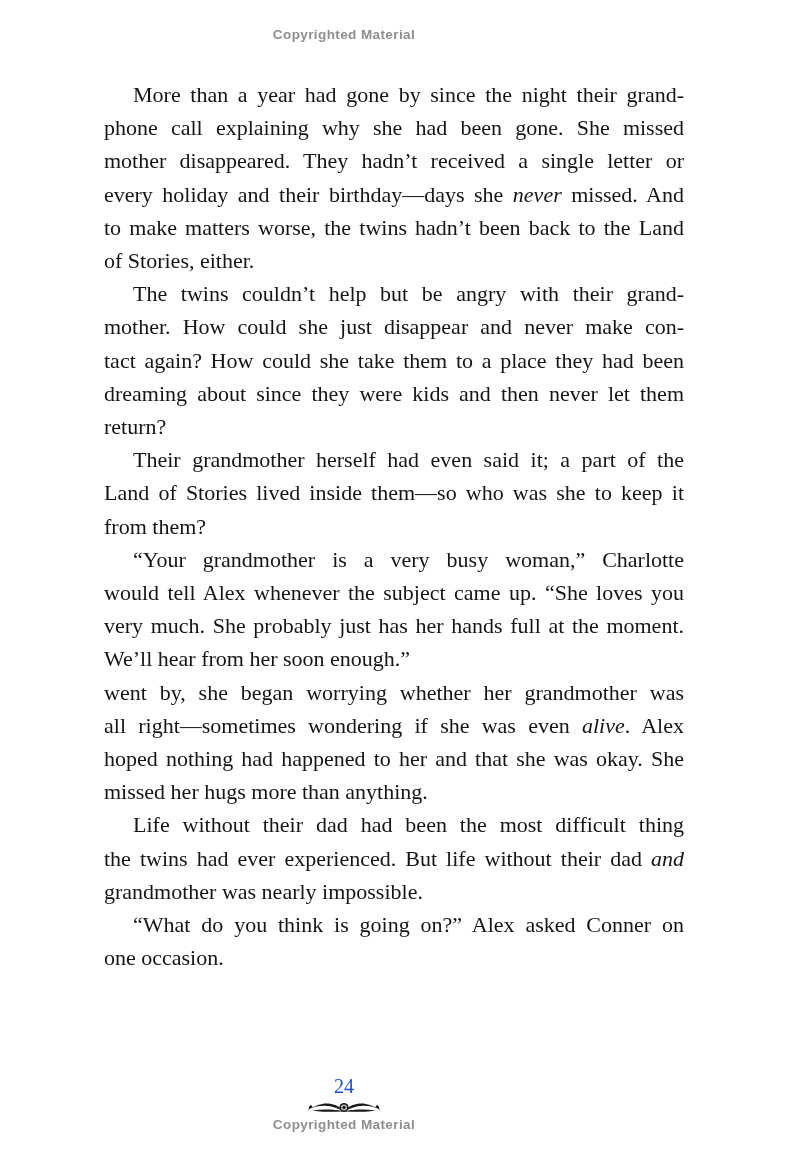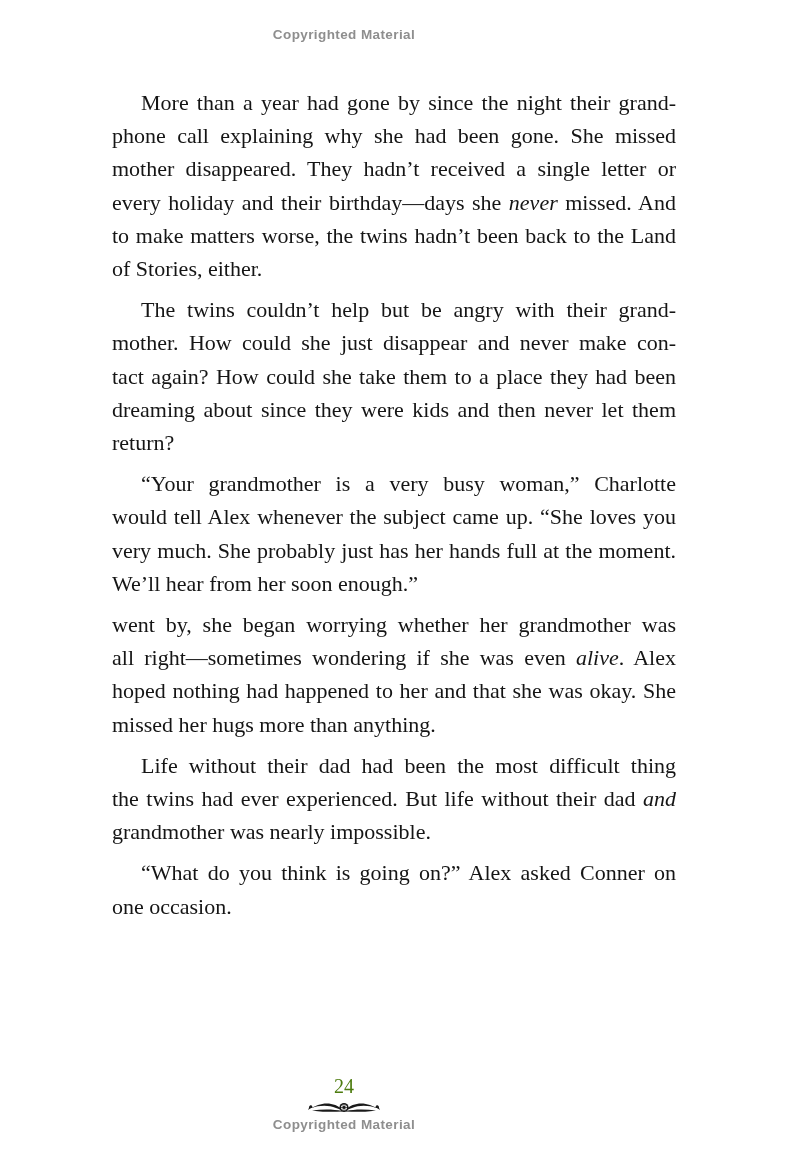--- a/index.html
+++ b/index.html
@@ -24,42 +24,42 @@
   .notice.top { top: 27px; }
   .text-block {
     position: absolute;
     left: 104px;
     top: 78px;
     width: 580px;
     color: #151515;
     font-size: 22px;
     line-height: 33.2px;
   }
-  .para { margin: 8px; }
+  .para { margin: 0; }
   .line {
     text-align: justify;
     text-align-last: justify;
   }
   .line.last {
     text-align-last: left;
   }
   .line.first {
     text-indent: 29px;
   }
   .line em { font-style: italic; }
   .footer {
     position: absolute;
     left: 0; right: 0;
     top: 1074px;
     text-align: center;
   }
   .page-number {
     font-size: 20px;
     line-height: 24px;
-    color: #4d7c0f;
+    color: #1d4ed8;
   }
   .flourish {
     display: block;
     margin: 2px auto 2px auto;
     width: 76px;
     height: 15px;
   }
   .footer .notice-bottom {
     font-family: "Liberation Sans", "DejaVu Sans", sans-serif;
     font-weight: 700;
@@ -83,20 +83,25 @@
         <div class="line"><span>every holiday and their birthday—days she </span><em>never</em><span> missed. And</span></div>
         <div class="line"><span>to make matters worse, the twins hadn’t been back to the Land</span></div>
         <div class="line last"><span>of Stories, either.</span></div>
       </div>
       <div class="para">
         <div class="line first"><span>The twins couldn’t help but be angry with their grand-</span></div>
         <div class="line"><span>mother. How could she just disappear and never make con-</span></div>
         <div class="line"><span>tact again? How could she take them to a place they had been</span></div>
         <div class="line"><span>dreaming about since they were kids and then never let them</span></div>
         <div class="line last"><span>return?</span></div>
+      </div>
+      <div class="para">
+        <div class="line first"><span>Their grandmother herself had even said it; a part of the</span></div>
+        <div class="line"><span>Land of Stories lived inside them—so who was she to keep it</span></div>
+        <div class="line last"><span>from them?</span></div>
       </div>
       <div class="para">
         <div class="line first"><span>“Your grandmother is a very busy woman,” Charlotte</span></div>
         <div class="line"><span>would tell Alex whenever the subject came up. “She loves you</span></div>
         <div class="line"><span>very much. She probably just has her hands full at the moment.</span></div>
         <div class="line last"><span>We’ll hear from her soon enough.”</span></div>
       </div>
       <div class="para">
         <div class="line"><span>went by, she began worrying whether her grandmother was</span></div>
         <div class="line"><span>all right—sometimes wondering if she was even </span><em>alive</em><span>. Alex</span></div>

